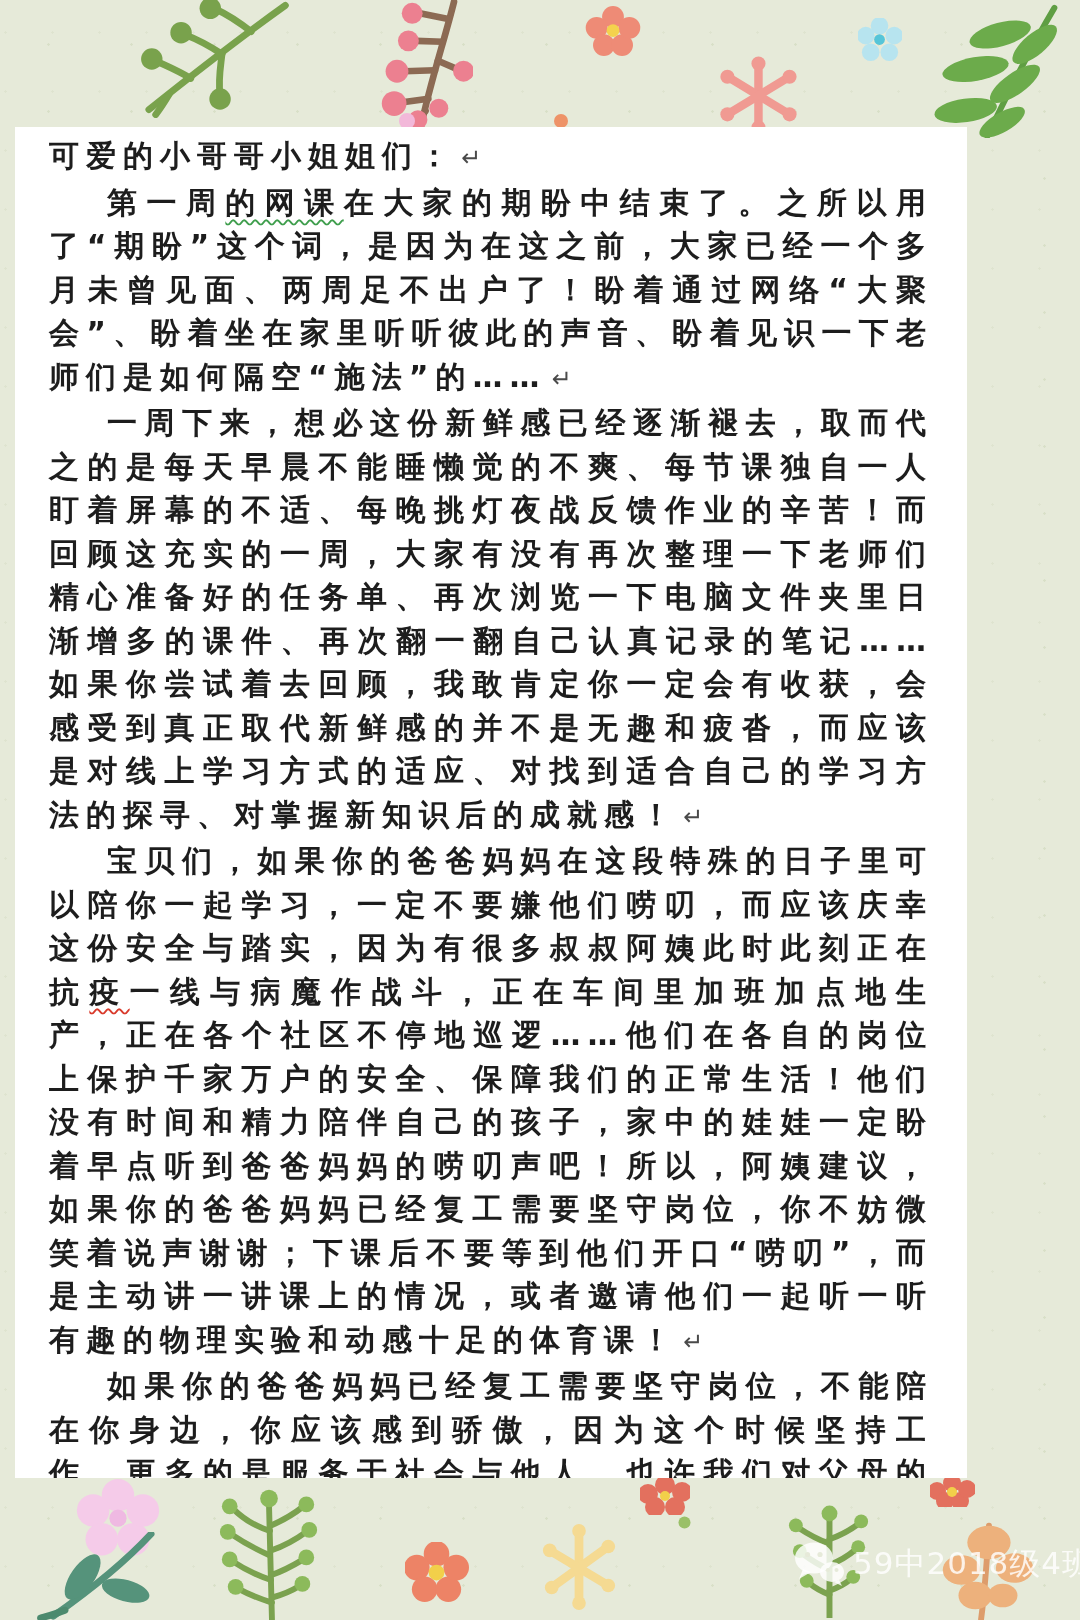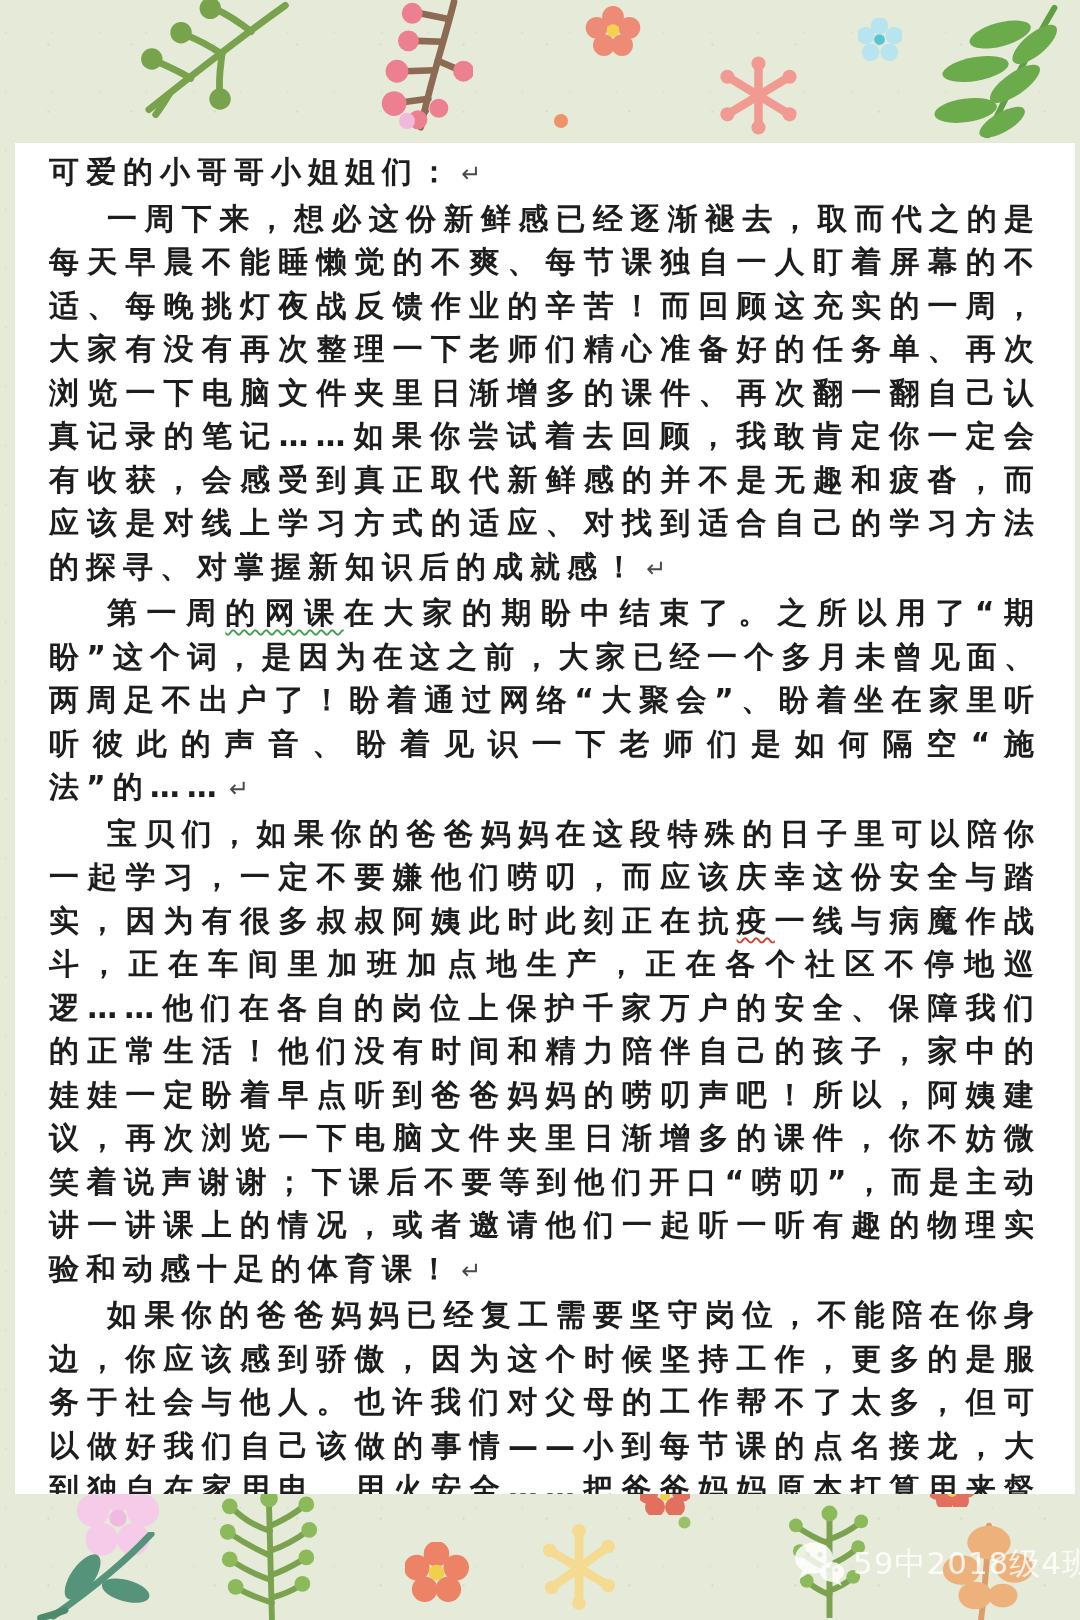--- a/index.html
+++ b/index.html
@@ -4,22 +4,22 @@
 <style>
   html,body{margin:0;padding:0;}
   .stage{position:relative;width:1080px;height:1620px;overflow:hidden;
          background:#e6ead9;font-family:"DejaVu Sans",sans-serif;}
   
   .stage::before{content:"";position:absolute;inset:0;
     background-image:radial-gradient(rgba(130,160,95,.14) 1.5px,transparent 1.6px),
                      radial-gradient(rgba(150,170,120,.10) 1px,transparent 1.2px);
     background-size:83px 67px,47px 59px;background-position:7px 11px,29px 3px;}
   .deco{position:absolute;z-index:1;}
-  .paper{position:absolute;left:15px;top:127px;width:1060px;height:1351px;
-         background:#ffffff;z-index:2;overflow:hidden;margin-top:16px;}
+  .paper{position:absolute;left:15px;top:127px;width:952px;height:1351px;
+         background:#ffffff;z-index:2;overflow:hidden;}
   .letter{padding:7px 34px 0 34px;font-weight:bold;font-size:30px;line-height:43.5px;
           color:#1d1d1d;letter-spacing:7px;}
   .para{margin:0;text-align:justify;text-justify:inter-character;word-break:break-all;}
   .para.indent{text-indent:58px;}
   .pilcrow{color:#4a4a4a;font-weight:400;font-size:24px;letter-spacing:0;margin-left:5px;}
   .sq-red{text-decoration:underline wavy #d93a2b 2px;text-underline-offset:6px;
           -webkit-text-decoration:underline wavy #d93a2b;text-decoration-skip-ink:none;}
   .sq-green{text-decoration:underline wavy #3f9e4d 2px;text-underline-offset:6px;
           -webkit-text-decoration:underline wavy #3f9e4d;text-decoration-skip-ink:none;}
   .watermark{position:absolute;left:793px;top:1541px;z-index:3;display:flex;
@@ -252,23 +252,23 @@
       <circle cx="15" cy="24" r="9"></circle>
         <circle cx="30" cy="24" r="9"></circle>
       <circle cx="37" cy="12" r="9"></circle>
     </g>
     <circle cx="22" cy="15" r="5" fill="#f2cf4a"></circle>
   </svg>
 
   <div class="paper">
     <div class="letter">
         <p class="para"><span>可爱的小哥哥小姐姐们：</span><span class="pilcrow">↵</span></p>
+        <p class="para indent"><span>第一周</span><span class="sq-green">的网课</span><span>在大家的期盼中结束了。之所以用了“期盼”这个词，是因为在这之前，大家已经一个多月未曾见面、两周足不出户了！盼着通过网络“大聚会”、盼着坐在家里听听彼此的声音、盼着见识一下老师们是如何隔空“施法”的……</span><span class="pilcrow">↵</span></p>
         <p class="para indent"><span>一周下来，想必这份新鲜感已经逐渐褪去，取而代之的是每天早晨不能睡懒觉的不爽、每节课独自一人盯着屏幕的不适、每晚挑灯夜战反馈作业的辛苦！而回顾这充实的一周，大家有没有再次整理一下老师们精心准备好的任务单、再次浏览一下电脑文件夹里日渐增多的课件、再次翻一翻自己认真记录的笔记……如果你尝试着去回顾，我敢肯定你一定会有收获，会感受到真正取代新鲜感的并不是无趣和疲沓，而应该是对线上学习方式的适应、对找到适合自己的学习方法的探寻、对掌握新知识后的成就感！</span><span class="pilcrow">↵</span></p>
-        <p class="para indent"><span>第一周</span><span class="sq-green">的网课</span><span>在大家的期盼中结束了。之所以用了“期盼”这个词，是因为在这之前，大家已经一个多月未曾见面、两周足不出户了！盼着通过网络“大聚会”、盼着坐在家里听听彼此的声音、盼着见识一下老师们是如何隔空“施法”的……</span><span class="pilcrow">↵</span></p>
-        <p class="para indent"><span>宝贝们，如果你的爸爸妈妈在这段特殊的日子里可以陪你一起学习，一定不要嫌他们唠叨，而应该庆幸这份安全与踏实，因为有很多叔叔阿姨此时此刻正在抗</span><span class="sq-red">疫</span><span>一线与病魔作战斗，正在车间里加班加点地生产，正在各个社区不停地巡逻……他们在各自的岗位上保护千家万户的安全、保障我们的正常生活！他们没有时间和精力陪伴自己的孩子，家中的娃娃一定盼着早点听到爸爸妈妈的唠叨声吧！所以，阿姨建议，再次浏览一下电脑文件夹里日渐增多的课件，你不妨微笑着说声谢谢；下课后不要等到他们开口“唠叨”，而是主动讲一讲课上的情况，或者邀请他们一起听一听有趣的物理实验和动感十足的体育课！</span><span class="pilcrow">↵</span></p>
+        <p class="para indent"><span>宝贝们，如果你的爸爸妈妈在这段特殊的日子里可以陪你一起学习，一定不要嫌他们唠叨，而应该庆幸这份安全与踏实，因为有很多叔叔阿姨此时此刻正在抗</span><span class="sq-red">疫</span><span>一线与病魔作战斗，正在车间里加班加点地生产，正在各个社区不停地巡逻……他们在各自的岗位上保护千家万户的安全、保障我们的正常生活！他们没有时间和精力陪伴自己的孩子，家中的娃娃一定盼着早点听到爸爸妈妈的唠叨声吧！所以，阿姨建议，如果你的爸爸妈妈已经复工需要坚守岗位，你不妨微笑着说声谢谢；下课后不要等到他们开口“唠叨”，而是主动讲一讲课上的情况，或者邀请他们一起听一听有趣的物理实验和动感十足的体育课！</span><span class="pilcrow">↵</span></p>
         <p class="para indent"><span>如果你的爸爸妈妈已经复工需要坚守岗位，不能陪在你身边，你应该感到骄傲，因为这个时候坚持工作，更多的是服务于社会与他人。也许我们对父母的工作帮不了太多，但可以做好我们自己该做的事情——小到每节课的点名接龙，大到独自在家用电、用火安全……把爸爸妈妈原本打算用来督促我们的时间，变成他们可以放心去休息的时间。让爸爸妈妈安心走出家门、专心在岗职工作、安全回到我们身边！</span></p>
       </div>
   </div>
 
   <div class="watermark">
     <svg style="width:52px;height:46px" viewBox="0 0 52 46">
       <ellipse cx="21" cy="17" rx="19" ry="15.5" fill="rgba(255,255,255,.82)"></ellipse>
       <path d="M10 28 L6 38 L18 31 Z" fill="rgba(255,255,255,.82)"></path>
       <circle cx="14.5" cy="13.5" r="2.6" fill="#e6ead9"></circle>
       <circle cx="27" cy="13.5" r="2.6" fill="#e6ead9"></circle>

